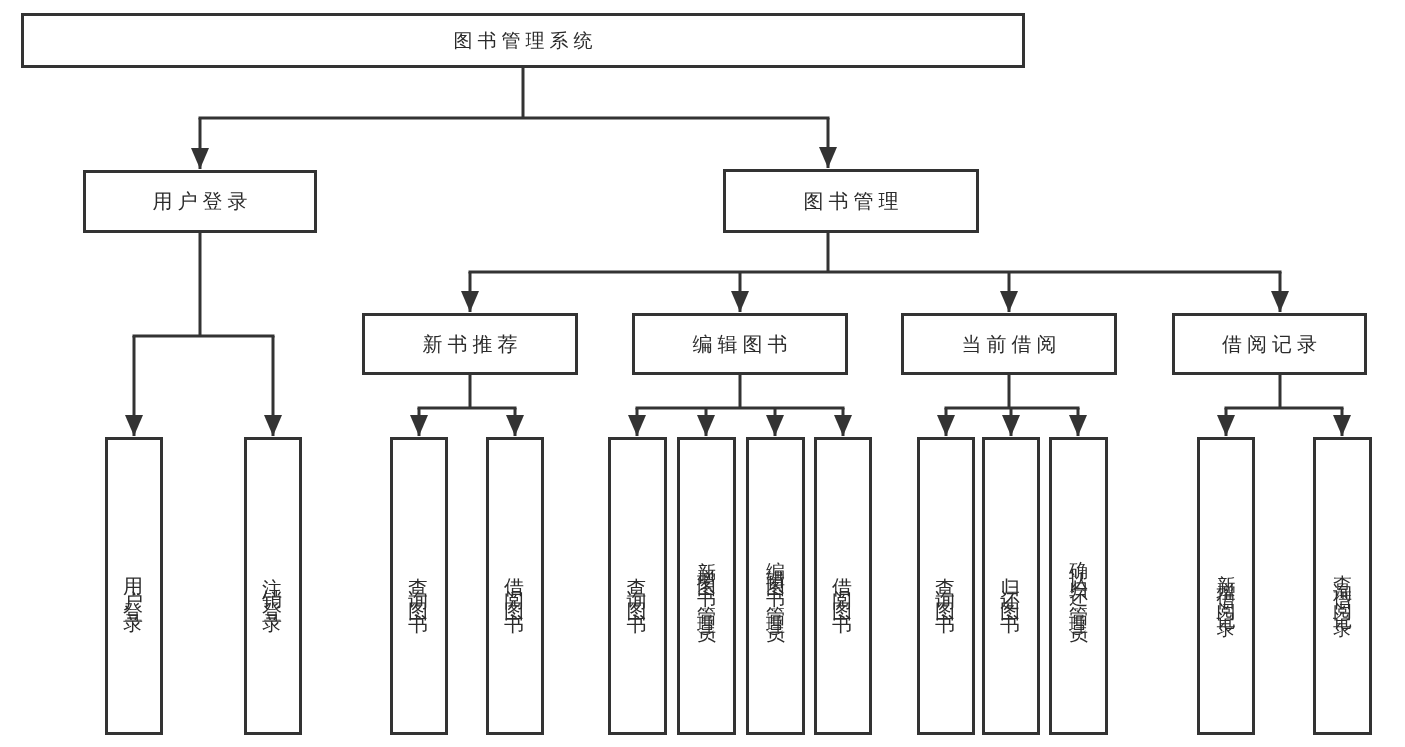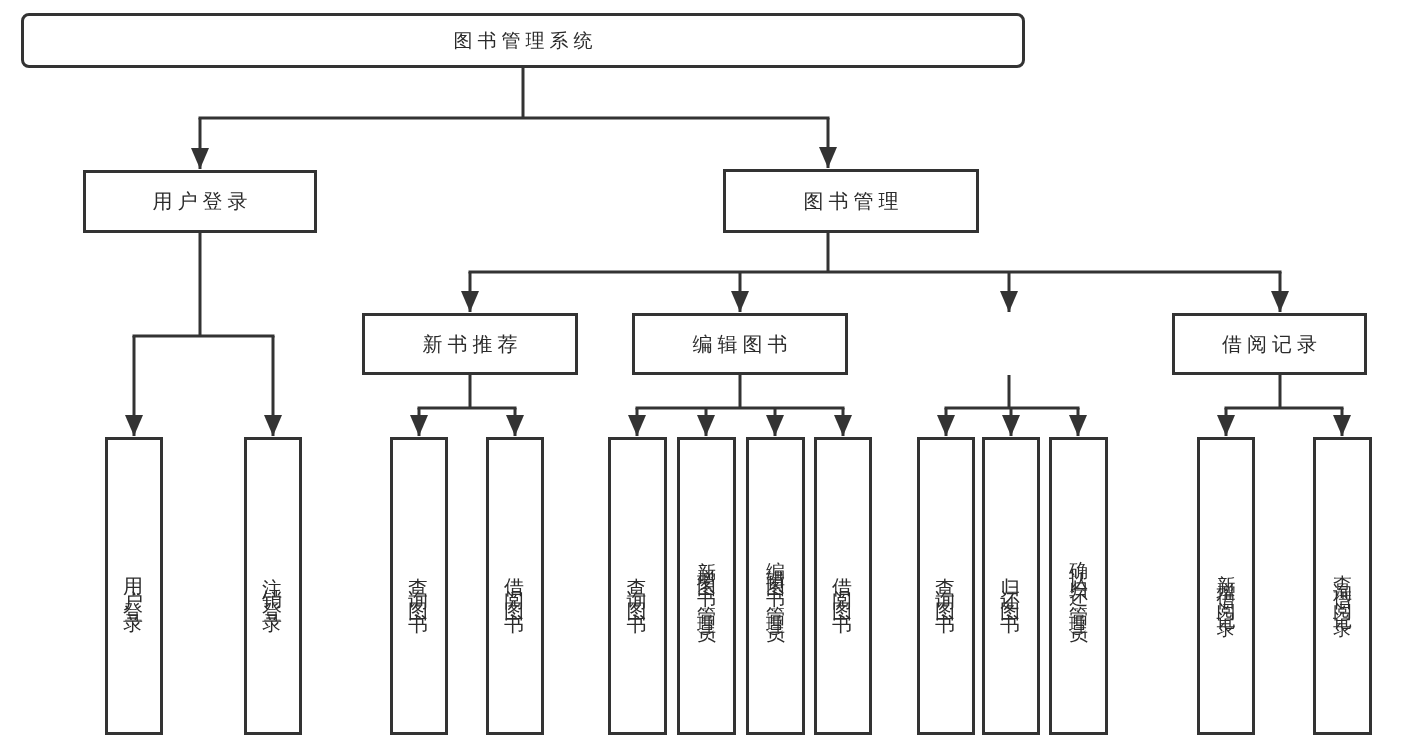--- a/index.html
+++ b/index.html
@@ -12,21 +12,21 @@
   }
   .wires{position:absolute;left:0;top:0;z-index:1;}
   .wires line{stroke:#333333;stroke-width:3;}
   .box{
     position:absolute;box-sizing:border-box;z-index:2;
     background:#ffffff;border:3px solid #333333;
     display:flex;align-items:center;justify-content:center;
     color:#2b2b2b;white-space:nowrap;
   }
   .h{font-size:20px;letter-spacing:5px;text-indent:5px;}
-  .root{font-size:19px;border-radius:8px;}
+  .root{font-size:19px;}
   .v{
     writing-mode:vertical-rl;
     text-orientation:mixed;
     font-size:20px;letter-spacing:12px;
   }
   .v.dense{font-size:19px;letter-spacing:9px;}
   .watermark{
     position:absolute;z-index:3;
     left:1183px;top:716px;
     font-size:17px;letter-spacing:0.5px;
@@ -100,20 +100,21 @@
     </g>
   </svg>
 
   <div class="box h root" style="left:21px;top:13px;width:1004px;height:55px">图书管理系统</div>
 
   <div class="box h" style="left:83px;top:170px;width:234px;height:63px">用户登录</div>
   <div class="box h" style="left:723px;top:169px;width:256px;height:64px">图书管理</div>
 
   <div class="box h" style="left:362px;top:313px;width:216px;height:62px">新书推荐</div>
   <div class="box h" style="left:632px;top:313px;width:216px;height:62px">编辑图书</div>
+  <div class="box h" style="left:901px;top:313px;width:216px;height:62px">当前借阅</div>
   <div class="box h" style="left:1172px;top:313px;width:195px;height:62px">借阅记录</div>
 
   <div class="box v" style="left:105px;top:437px;width:58px;height:298px">用户登录</div>
   <div class="box v" style="left:244px;top:437px;width:58px;height:298px">注销登录</div>
 
   <div class="box v" style="left:390px;top:437px;width:58px;height:298px">查询图书</div>
   <div class="box v" style="left:486px;top:437px;width:58px;height:298px">借阅图书</div>
 
   <div class="box v" style="left:608px;top:437px;width:59px;height:298px">查询图书</div>
   <div class="box v dense" style="left:677px;top:437px;width:59px;height:298px">新增图书（管理员）</div>

